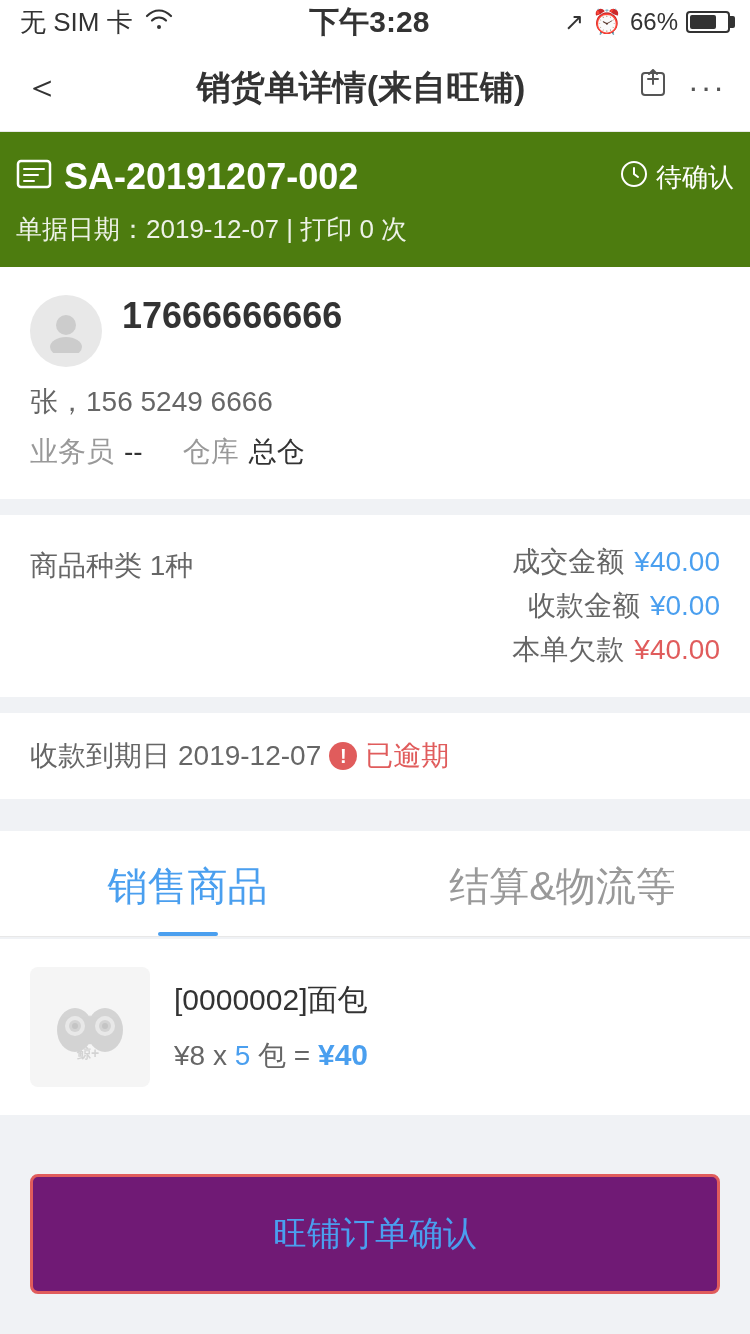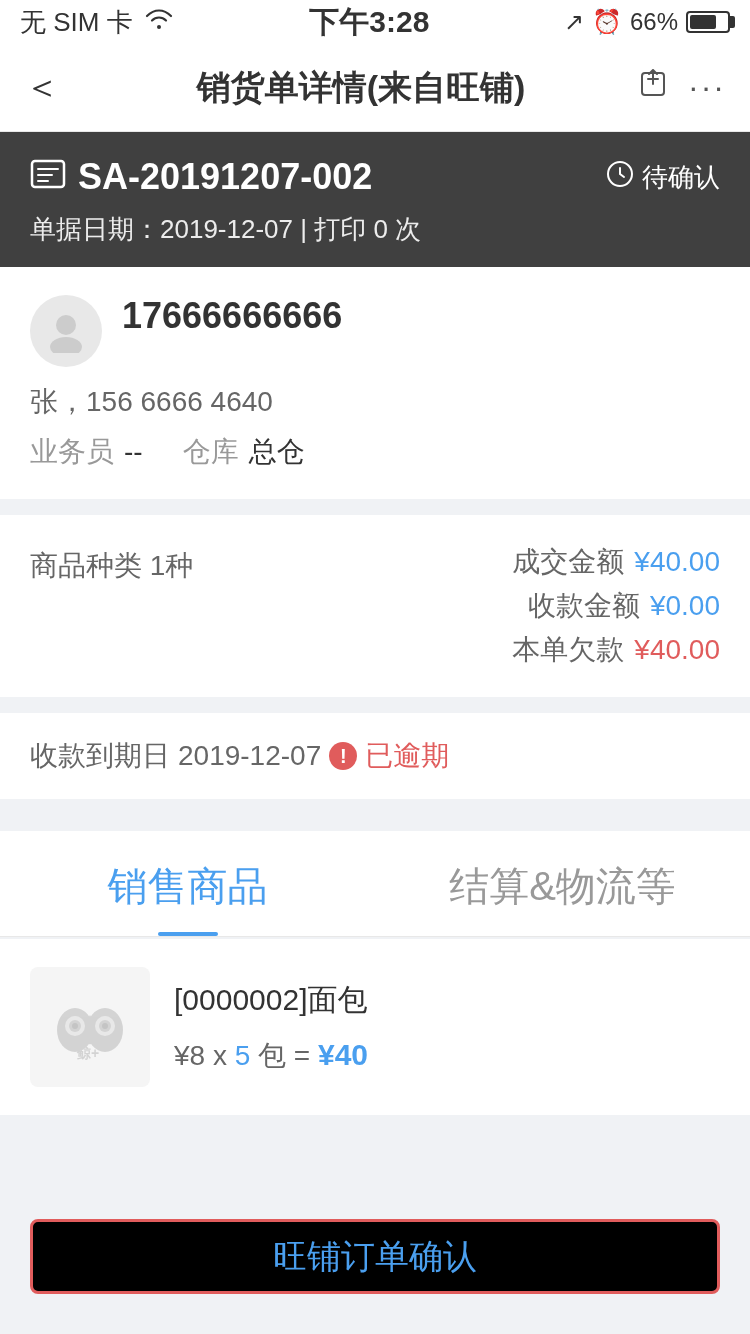--- a/index.html
+++ b/index.html
@@ -78,22 +78,22 @@
       color: #333;
     }
     .nav-actions {
       display: flex;
       align-items: center;
       gap: 20px;
     }
 
     
     .order-banner {
-      background: #404040;
-      padding: 24px 30px 20px;
+      background: #4d7c0f;
+      padding: 24px 16px 20px;
     }
     .order-banner-top {
       display: flex;
       align-items: center;
       justify-content: space-between;
       margin-bottom: 14px;
     }
     .order-id {
       display: flex;
       align-items: center;
@@ -311,24 +311,24 @@
     
     .confirm-btn-wrapper {
       position: fixed;
       bottom: 40px;
       left: 50%;
       transform: translateX(-50%);
       width: 690px;
     }
     .confirm-btn {
       width: 100%;
-      height: 75px;
+      height: 120px;
       border: 3px solid #e05c5c;
       border-radius: 8px;
-      background: #000000;
+      background: #701a75;
       color: #4a9fef;
       font-size: 34px;
       font-weight: 500;
       cursor: pointer;
       display: flex;
       align-items: center;
       justify-content: center;
     }
 
     
@@ -403,21 +403,21 @@
 <div class="customer-section">
   <div class="customer-top">
     <div class="avatar">
       <svg width="44" height="44" viewBox="0 0 44 44" fill="none">
         <circle cx="22" cy="16" r="10" fill="#ccc"></circle>
         <ellipse cx="22" cy="38" rx="16" ry="10" fill="#ccc"></ellipse>
       </svg>
     </div>
     <div class="customer-name">17666666666</div>
   </div>
-  <div class="customer-detail">张，156 6666 4640</div>
+  <div class="customer-detail">张，156 5249 6666</div>
   <div class="customer-meta">
     <div class="meta-item">
       <span class="meta-label">业务员</span>
       <span class="meta-value">--</span>
     </div>
     <div class="meta-item">
       <span class="meta-label">仓库</span>
       <span class="meta-value">总仓</span>
     </div>
   </div>

